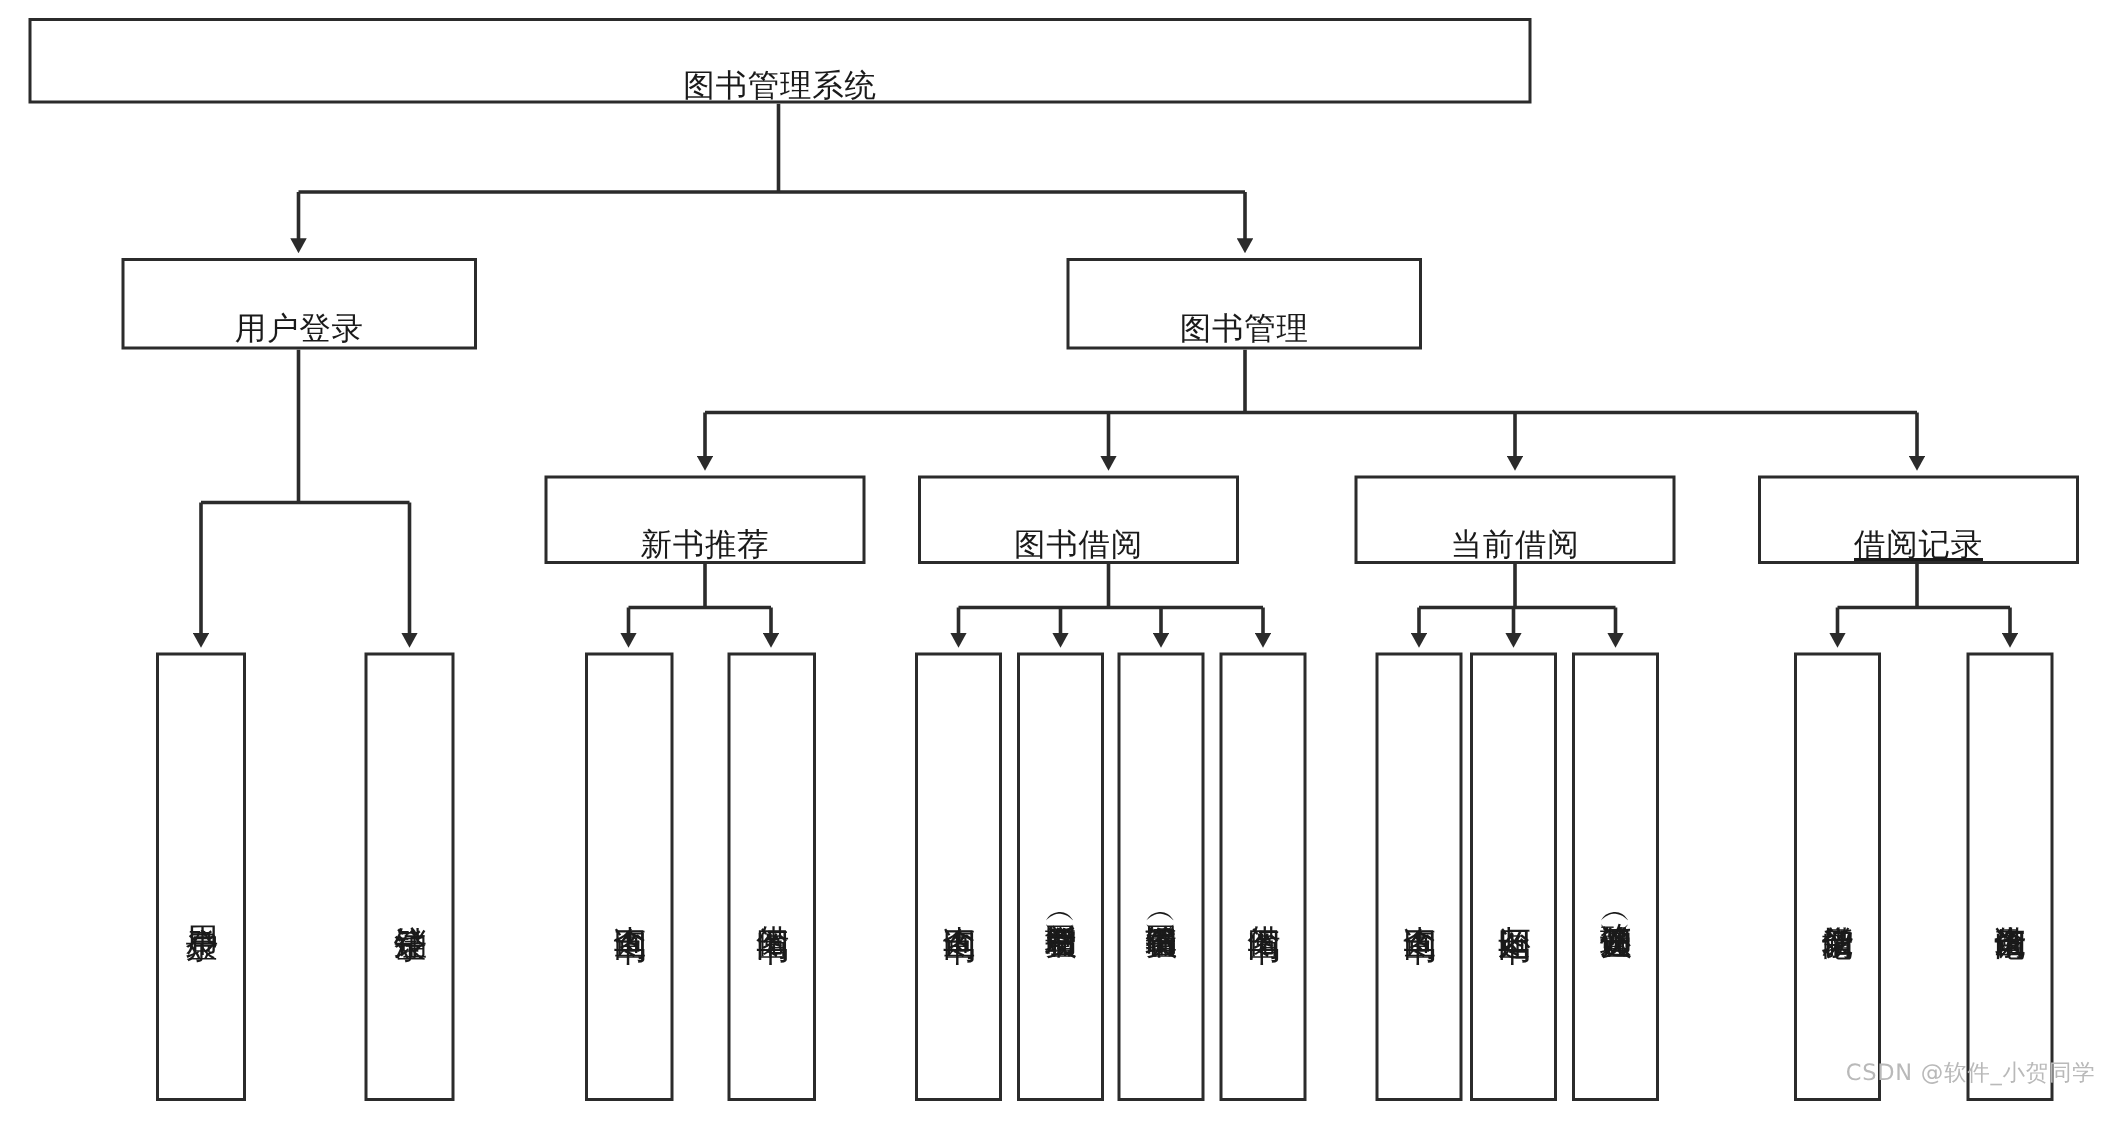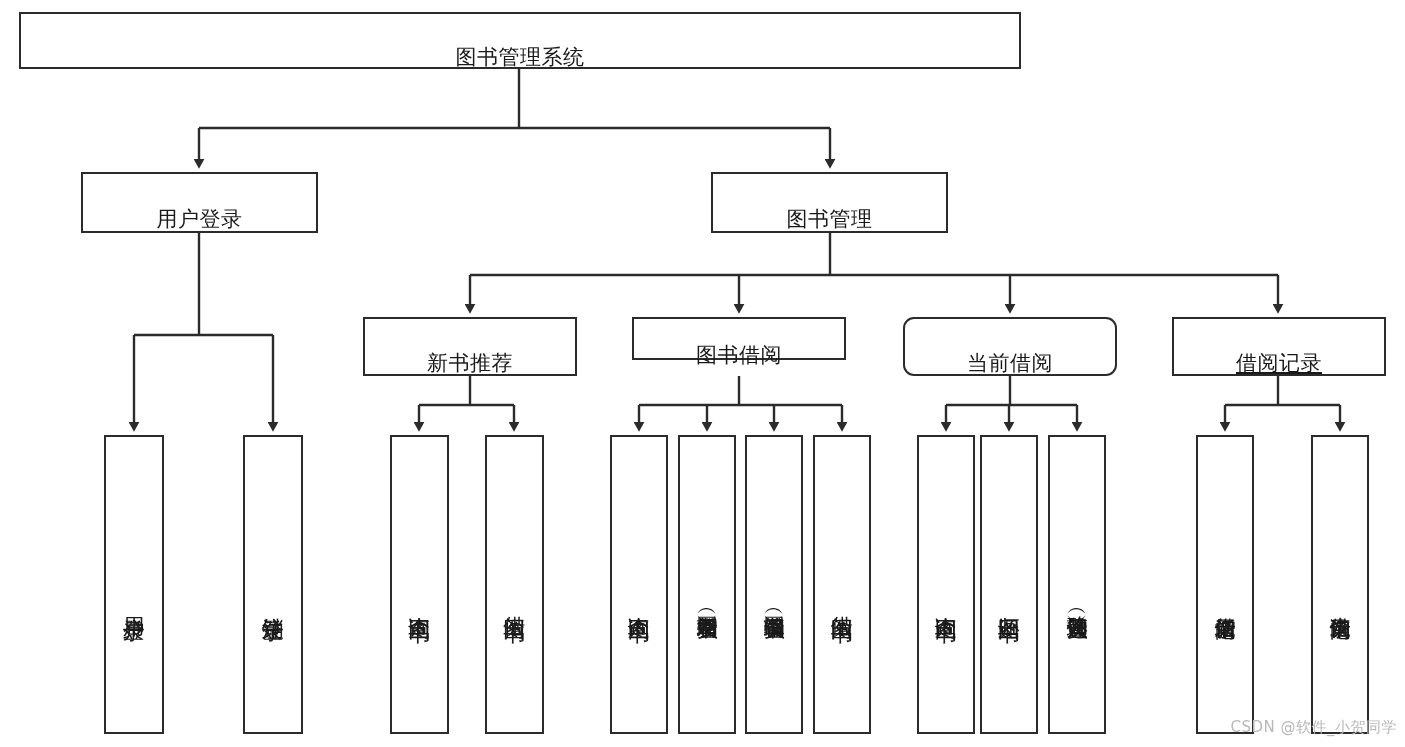--- a/index.html
+++ b/index.html
@@ -62,21 +62,21 @@
     letter-spacing: 1.5px;
     max-height: 100%;
   }
   .node.vert.tall .node-label {
     font-size: 21px;
     letter-spacing: 0.5px;
   }
   #watermark {
     position: absolute;
     right: 8px;
-    bottom: 10px;
+    bottom: 22px;
     font-size: 15px;
     color: #b9b9b9;
     white-space: nowrap;
     letter-spacing: 0.5px;
   }
 </style>
 </head>
 <body>
 
 <div id="diagram-root">
@@ -138,24 +138,24 @@
   <div class="node horiz" style="left:81px; top:172px; width:237px; height:61px;">
     <span class="node-label">用户登录</span>
   </div>
   <div class="node horiz" style="left:711px; top:172px; width:237px; height:61px;font-family:Liberation Serif, serif;">
     <span class="node-label">图书管理</span>
   </div>
 
   <div class="node horiz" style="left:363px; top:317px; width:214px; height:59px;">
     <span class="node-label">新书推荐</span>
   </div>
-  <div class="node horiz" style="left:632px; top:317px; width:214px; height:43px;">
+  <div class="node horiz" style="left:612px; top:317px; width:214px; height:59px;">
     <span class="node-label">图书借阅</span>
   </div>
-  <div class="node horiz" style="left:903px; top:317px; width:214px; height:59px;border-radius:11px;">
+  <div class="node horiz" style="left:903px; top:317px; width:214px; height:59px;">
     <span class="node-label">当前借阅</span>
   </div>
   <div class="node horiz" style="left:1172px; top:317px; width:214px; height:59px;text-decoration:underline;">
     <span class="node-label">借阅记录</span>
   </div>
 
   <div class="node vert" style="left:104px; top:435px; width:60px; height:299px;">
     <span class="node-label">用户登录</span>
   </div>
   <div class="node vert" style="left:243px; top:435px; width:60px; height:299px;">

